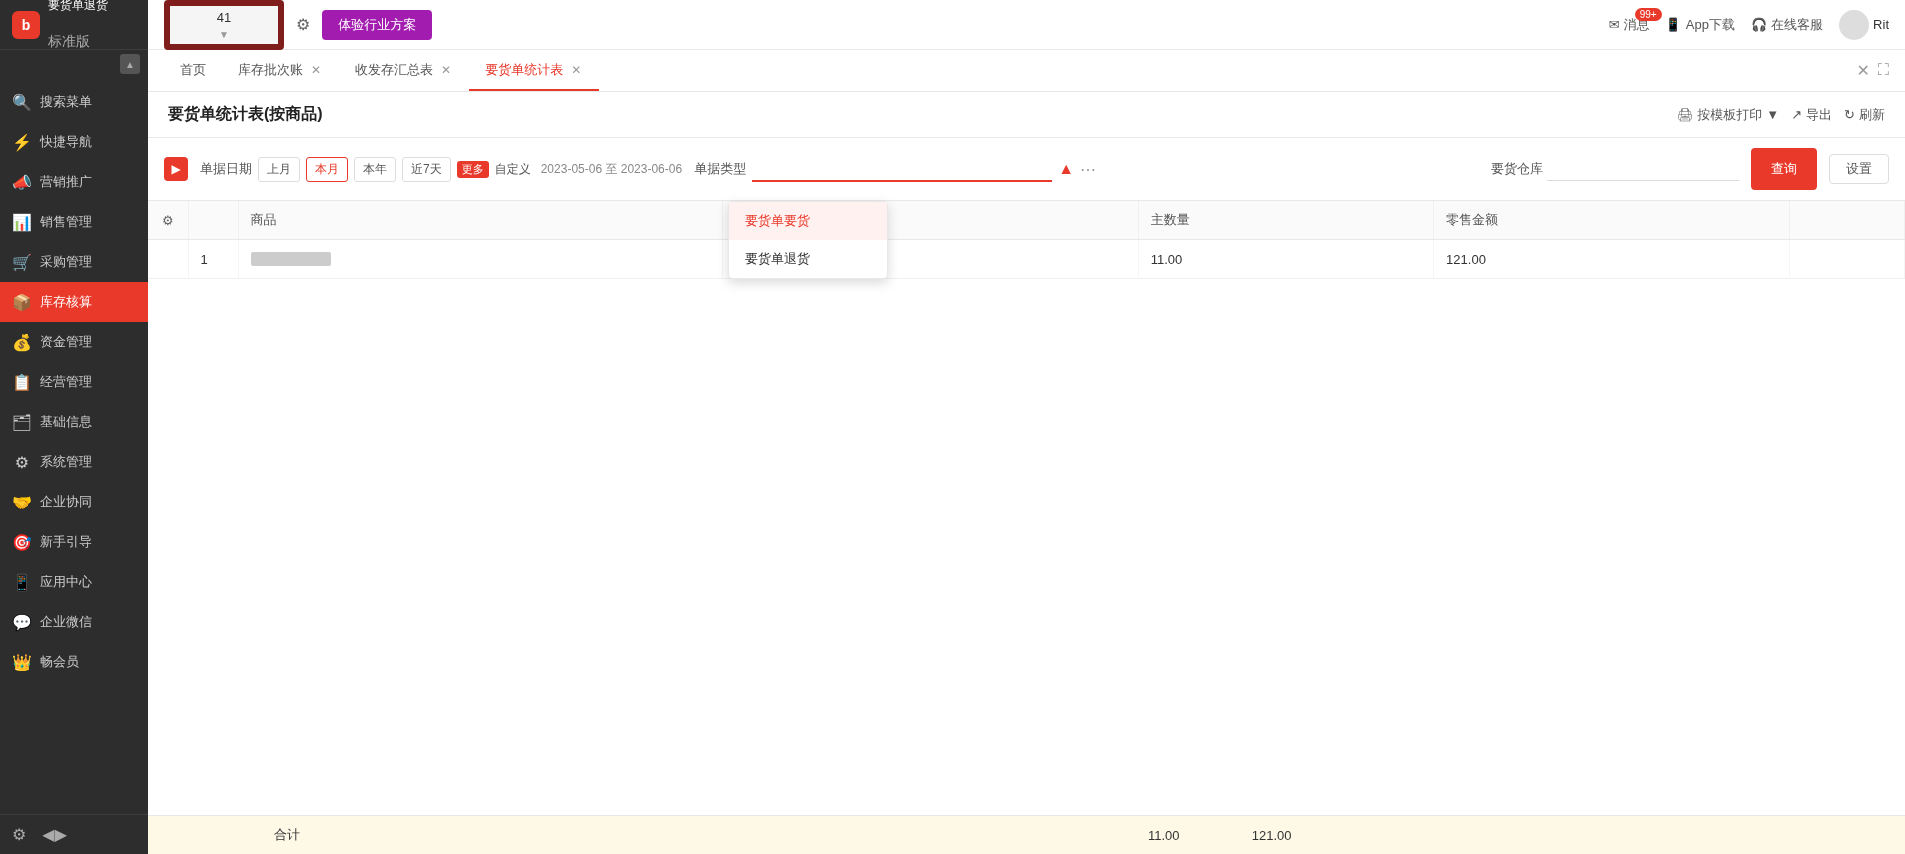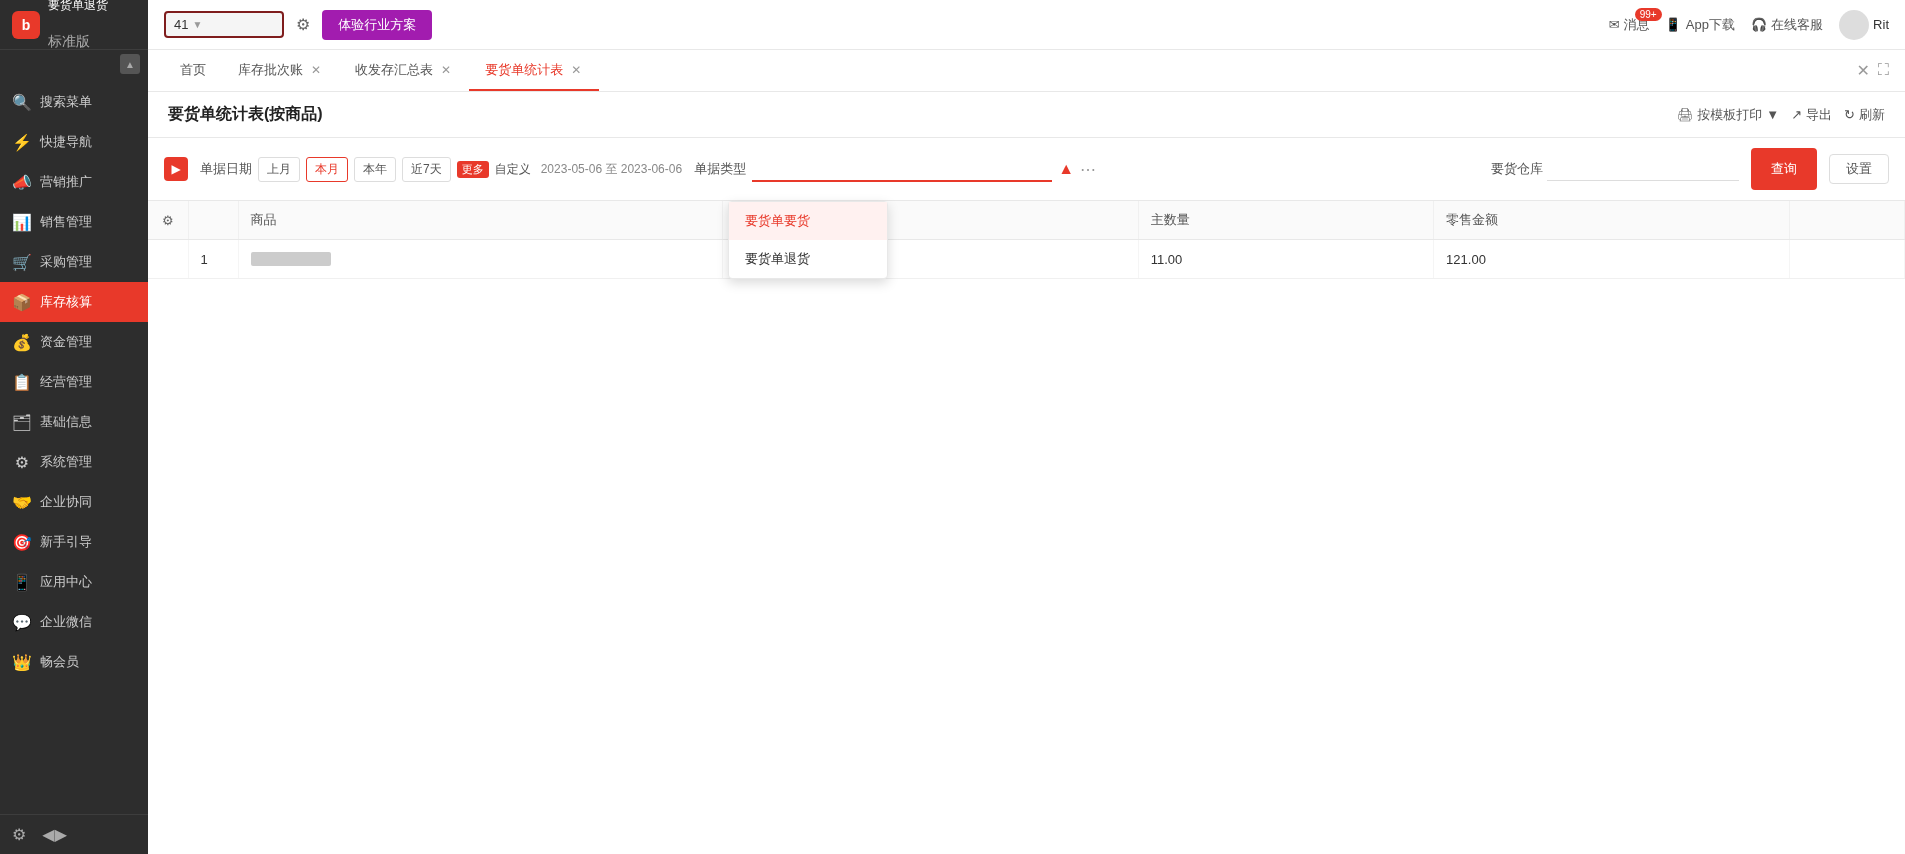--- a/index.html
+++ b/index.html
@@ -80,24 +80,24 @@
       height: 50px;
       background: #fff;
       display: flex;
       align-items: center;
       padding: 0 16px;
       border-bottom: 1px solid #e8e8e8;
       gap: 12px;
     }
     .topbar-store-selector {
       display: flex; align-items: center; gap: 4px;
-      background: #f5f5f5; border: 2px solid #7f1d1d;
-      border-radius: 4px; padding: 4px 8px;
+      background: #f5f5f5; border: 6px solid #7f1d1d;
+      border-radius: 4px; padding: 4px 16px;
       cursor: pointer; min-width: 120px;
-      font-size: 13px; color: #333;
+      font-size: 13px; color: #333; flex-direction: column;
     }
     .topbar-store-selector .chevron { color: #999; font-size: 10px; }
     .topbar-gear { color: #666; cursor: pointer; font-size: 16px; }
     .topbar-trial-btn {
       background: #a21caf; color: #fff;
       border: none; border-radius: 4px;
       padding: 6px 16px; cursor: pointer;
       font-size: 13px; font-weight: 500;
     }
     .topbar-spacer { flex: 1; }
@@ -536,15 +536,25 @@
       </td>
       <td>块</td>
       <td>11.00</td>
       <td>121.00</td>
       <td></td>
     </tr>
           </tbody>
       </table>
     </div>
 
+    <div class="table-footer">
+      <span style="width:40px;"></span>
+      <span style="width:50px;"></span>
+      <span class="footer-label">合计</span>
+      <span style="flex:1;"></span>
+      <span style="min-width:120px;text-align:right;"></span>
+      <span style="min-width:100px;text-align:right;">11.00</span>
+      <span style="min-width:100px;text-align:right;">121.00</span>
+      <span style="flex:1;"></span>
+    </div>
 
   </div>
 </div>
 
 </body></html>

